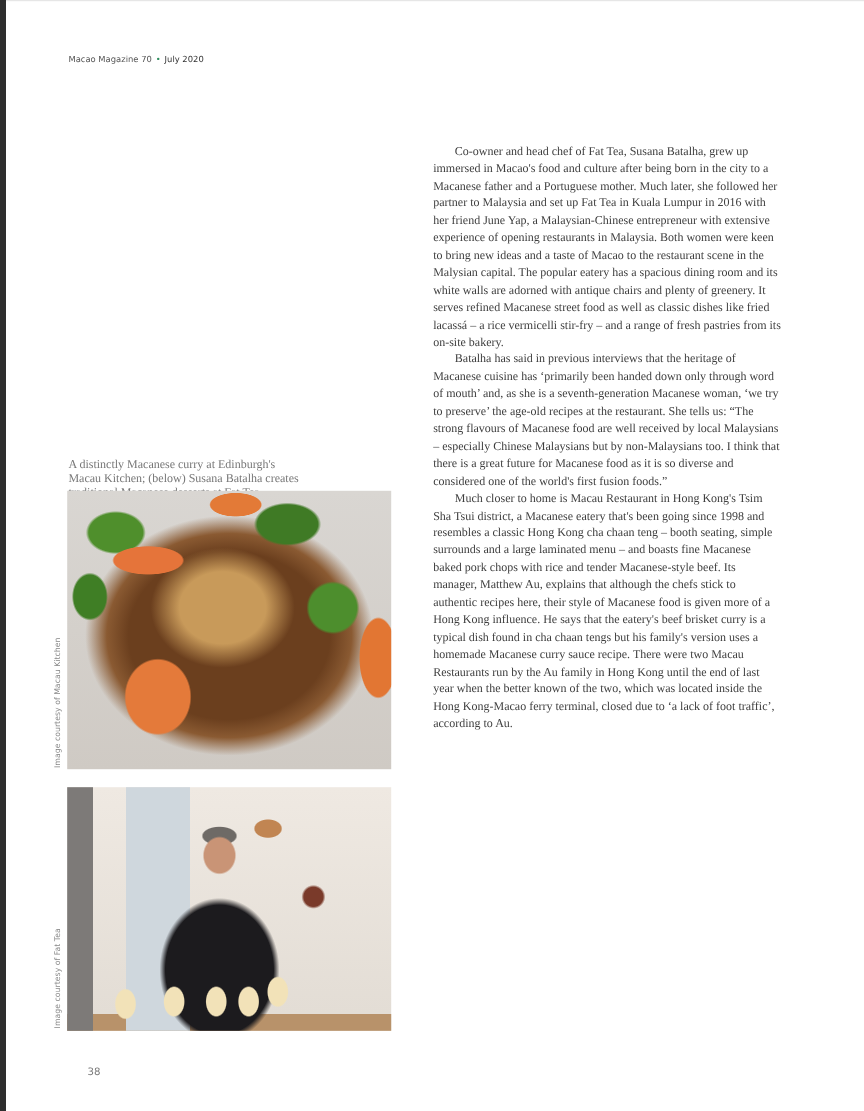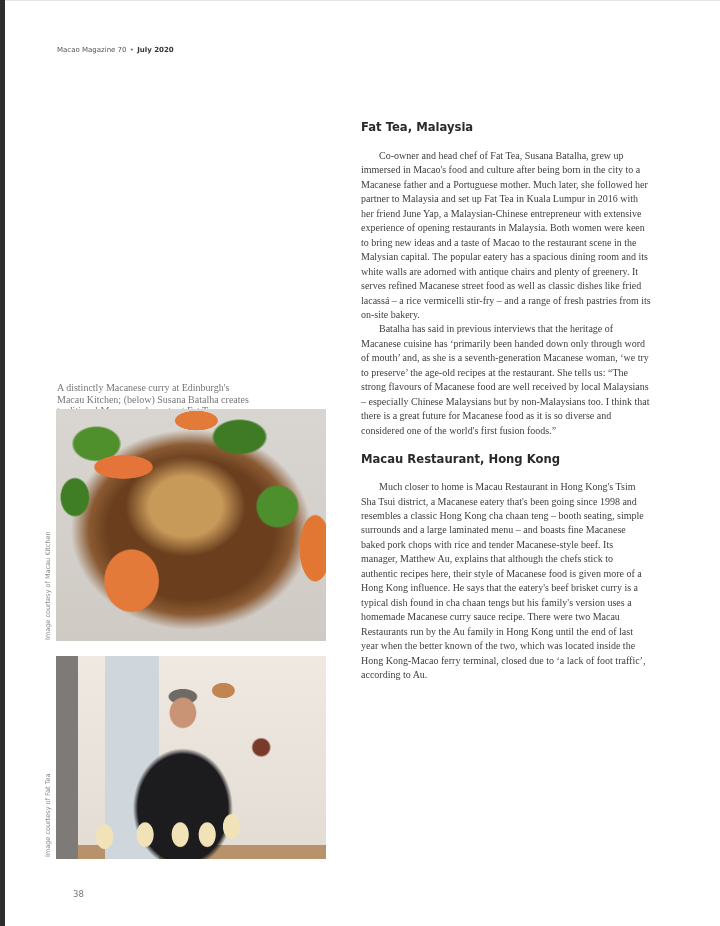--- a/index.html
+++ b/index.html
@@ -14,21 +14,21 @@
     }
     .top-rule {
       position: absolute; left: 5px; top: 0; right: 0; height: 1px; background: #e6e6e6;
     }
     .running-head {
       position: absolute; left: 57px; top: 46px;
       font-family: "DejaVu Sans", sans-serif; font-size: 7px; color: #555;
       white-space: nowrap;
     }
     .running-head .dot { color: #2f8f5f; margin: 0 1px; }
-    .running-head .date { font-weight: bold; color: #333; }
+    .running-head .date { font-weight: normal; color: #333; }
 
     .caption {
       position: absolute; left: 57px; top: 382px; width: 200px;
       font-family: Liberation Serif, serif; font-size: 10px; line-height: 11.5px;
       color: #777;
     }
     .credit {
       position: absolute;
       font-family: "DejaVu Sans", sans-serif; font-size: 6.5px; color: #888;
       transform: rotate(-90deg); transform-origin: left top; white-space: nowrap;
@@ -106,25 +106,23 @@
 
 <div class="caption">A distinctly Macanese curry at Edinburgh's Macau Kitchen; (below) Susana Batalha creates traditional Macanese desserts at Fat Tea</div>
 
 <div class="photo photo-curry"></div>
 <div class="credit credit-1">Image courtesy of Macau Kitchen</div>
 
 <div class="photo photo-chef"></div>
 <div class="credit credit-2">Image courtesy of Fat Tea</div>
 
 <div class="right-col">
-  <h2 class="sec1-head">Fat Tea, Malaysia</h2>
   <div class="body-text">
     <p>Co-owner and head chef of Fat Tea, Susana Batalha, grew up immersed in Macao's food and culture after being born in the city to a Macanese father and a Portuguese mother. Much later, she followed her partner to Malaysia and set up Fat Tea in Kuala Lumpur in 2016 with her friend June Yap, a Malaysian-Chinese entrepreneur with extensive experience of opening restaurants in Malaysia. Both women were keen to bring new ideas and a taste of Macao to the restaurant scene in the Malysian capital. The popular eatery has a spacious dining room and its white walls are adorned with antique chairs and plenty of greenery. It serves refined Macanese street food as well as classic dishes like fried lacassá – a rice vermicelli stir-fry – and a range of fresh pastries from its on-site bakery.</p>
     <p>Batalha has said in previous interviews that the heritage of Macanese cuisine has ‘primarily been handed down only through word of mouth’ and, as she is a seventh-generation Macanese woman, ‘we try to preserve’ the age-old recipes at the restaurant. She tells us: “The strong flavours of Macanese food are well received by local Malaysians – especially Chinese Malaysians but by non-Malaysians too. I think that there is a great future for Macanese food as it is so diverse and considered one of the world's first fusion foods.”</p>
   </div>
 
-  <h2 class="sec2-head">Macau Restaurant, Hong Kong</h2>
   <div class="body-text">
     <p>Much closer to home is Macau Restaurant in Hong Kong's Tsim Sha Tsui district, a Macanese eatery that's been going since 1998 and resembles a classic Hong Kong cha chaan teng – booth seating, simple surrounds and a large laminated menu – and boasts fine Macanese baked pork chops with rice and tender Macanese-style beef. Its manager, Matthew Au, explains that although the chefs stick to authentic recipes here, their style of Macanese food is given more of a Hong Kong influence. He says that the eatery's beef brisket curry is a typical dish found in cha chaan tengs but his family's version uses a homemade Macanese curry sauce recipe. There were two Macau Restaurants run by the Au family in Hong Kong until the end of last year when the better known of the two, which was located inside the Hong Kong-Macao ferry terminal, closed due to ‘a lack of foot traffic’, according to Au.</p>
   </div>
 </div>
 
 <div class="page-number">38</div>
 
 </body></html>

